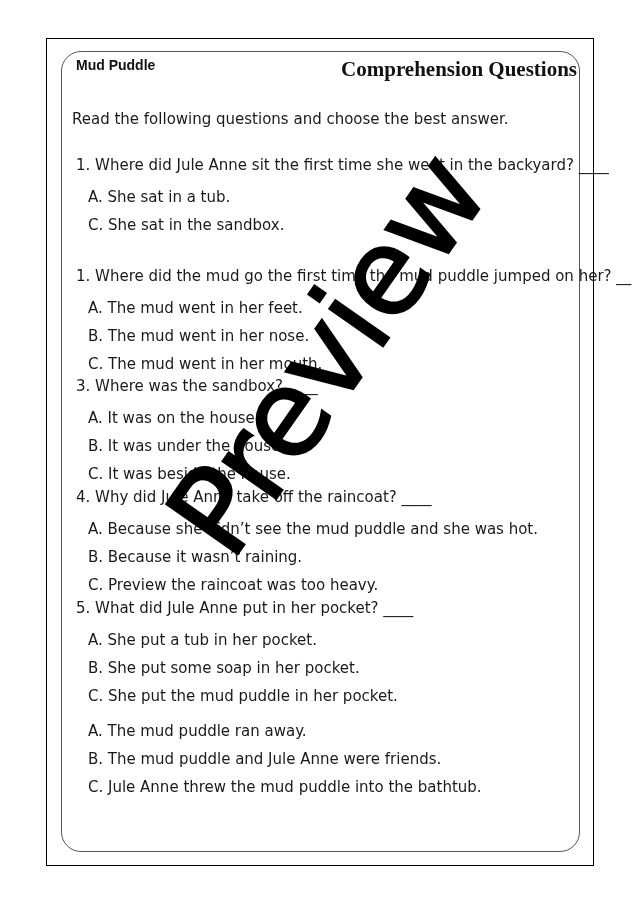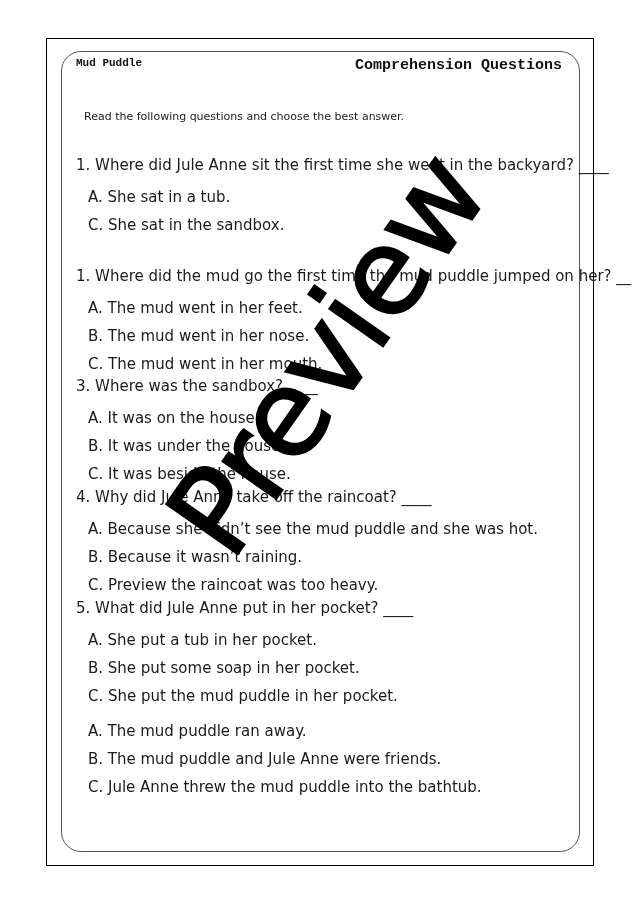--- a/index.html
+++ b/index.html
@@ -9,27 +9,27 @@
   }
   .outer-frame {
     position: absolute; left: 46px; top: 38px; width: 548px; height: 828px;
     border: 1px solid #000; box-sizing: border-box;
   }
   .inner-frame {
     position: absolute; left: 61px; top: 51px; width: 519px; height: 801px;
     border: 1.5px solid #555; border-radius: 20px; box-sizing: border-box;
   }
   .header-left, .header-right {
-    position: absolute; top: 57px; font-weight: bold; font-size: 11px; color: #111;
-    font-family: Liberation Mono, monospace;
+    position: absolute; top: 57px; font-weight: bold; font-size: 14px; color: #111;
+    font-family: Liberation Sans, sans-serif;
   }
   .header-left { left: 76px; }
-  .header-right { right: 77px; font-family: Liberation Mono, monospace; font-size: 15px; }
+  .header-right { right: 62px; font-family: Liberation Serif, serif; font-size: 21px; }
   .instructions {
-    position: absolute; left: 84px; top: 110px; font-size: 11px;
+    position: absolute; left: 72px; top: 110px; font-size: 15px;
   }
   .question-block { position: absolute; left: 76px; font-size: 15px; line-height: 16px; }
   .q-text { margin: 0 0 16px 0; white-space: nowrap; }
   .option { margin: 12px; white-space: nowrap; }
   .watermark {
     position: absolute; left: 140px; top: 500px;
     font-family: "DejaVu Sans", sans-serif; font-size: 120px; font-weight: normal;
     color: #000; transform: rotate(-55deg); transform-origin: left top;
     letter-spacing: -2px; white-space: nowrap; pointer-events: none;
     -webkit-text-stroke: 2px #000;

